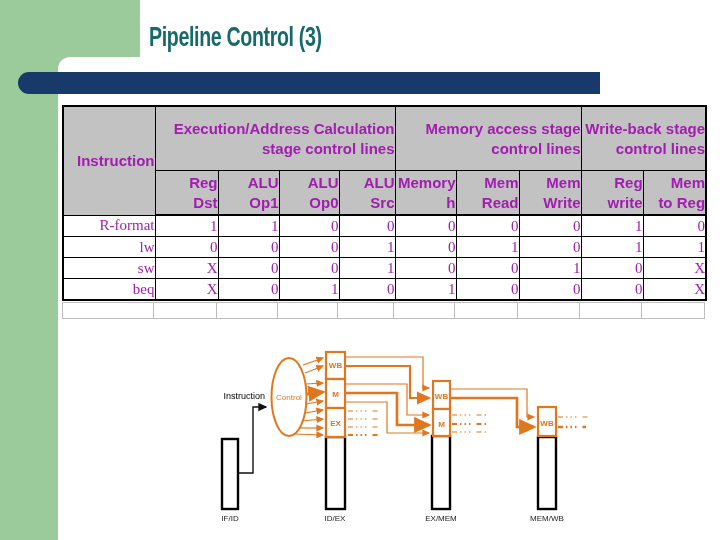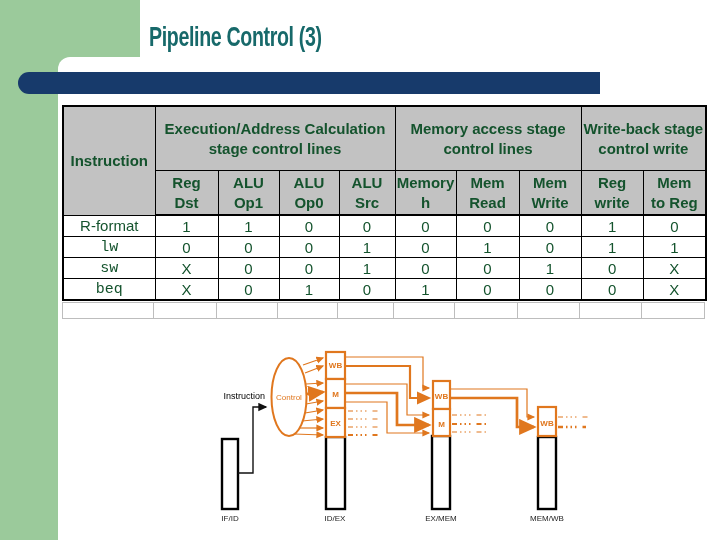--- a/index.html
+++ b/index.html
@@ -14,28 +14,28 @@
   .navy-bar     { position:absolute; left:18px; top:72px; width:582px; height:22px;
                   background:#173A6B; border-radius:11px 0 0 11px; }
 
   .page-title { position:absolute; left:149px; top:22px; font-size:28px; font-weight:bold;
                 color:#17696A; letter-spacing:-0.5px; line-height:1.05;
                 transform:scaleX(0.70); transform-origin:left top; white-space:nowrap; }
 
   
   table.ctl { position:absolute; left:62px; top:105px; width:643px;
               border-collapse:collapse; table-layout:fixed; border:2px solid #000; }
-  table.ctl td { border:1px solid #000; font-size:15px; color:#14532d; text-align:center;
+  table.ctl td { border:1px solid #000; font-size:15px; color:#a21caf; text-align:right;
                  padding:0; overflow:hidden; }
   td.hd { background:#C2C2C2; font-weight:bold; line-height:20px; }
   tr.grp-row td { height:63px; vertical-align:middle; }
   tr.colhd-row td { height:42px; vertical-align:bottom; border-bottom:2px solid #000;
                     white-space:pre-line; padding-bottom:1px; }
   td.inst-hd { text-align:left; vertical-align:bottom; padding:0 0 1px 3px; font-size:16px; }
-  tr.data-row td { height:20px; }
+  tr.data-row td { height:20px;font-family:Liberation Serif, serif; }
   td.inst-cell { text-align:left; padding-left:3px; }
   td.mono { font-family:"Liberation Mono", monospace; font-size:14px; }
 
   .ghost-row { position:absolute; left:62px; top:302px; display:flex; }
   .ghost-row div { box-sizing:border-box; height:17px; background:#fff;
                    border:1px solid #BDBDBD; border-left:none; }
   .ghost-row div:first-child { border-left:1px solid #BDBDBD; }
 
   
   svg.diagram { position:absolute; left:200px; top:345px; }
@@ -73,21 +73,21 @@
         <col style="width:63px">
         <col style="width:62px">
       <col style="width:62px">
         <col style="width:63px">
     </colgroup>
     <tbody>
         <tr class="grp-row">
       <td class="hd inst-hd" rowspan="2">Instruction</td>
       <td class="hd" colspan="4">Execution/Address Calculation stage control lines</td>
       <td class="hd" colspan="3">Memory access stage control lines</td>
-      <td class="hd" colspan="2">Write-back stage control write</td>
+      <td class="hd" colspan="2">Write-back stage control lines</td>
     </tr>
     <tr class="colhd-row">
       <td class="hd">Reg
 Dst</td>
       <td class="hd">ALU
 Op1</td>
       <td class="hd">ALU
 Op0</td>
       <td class="hd">ALU
 Src</td>

